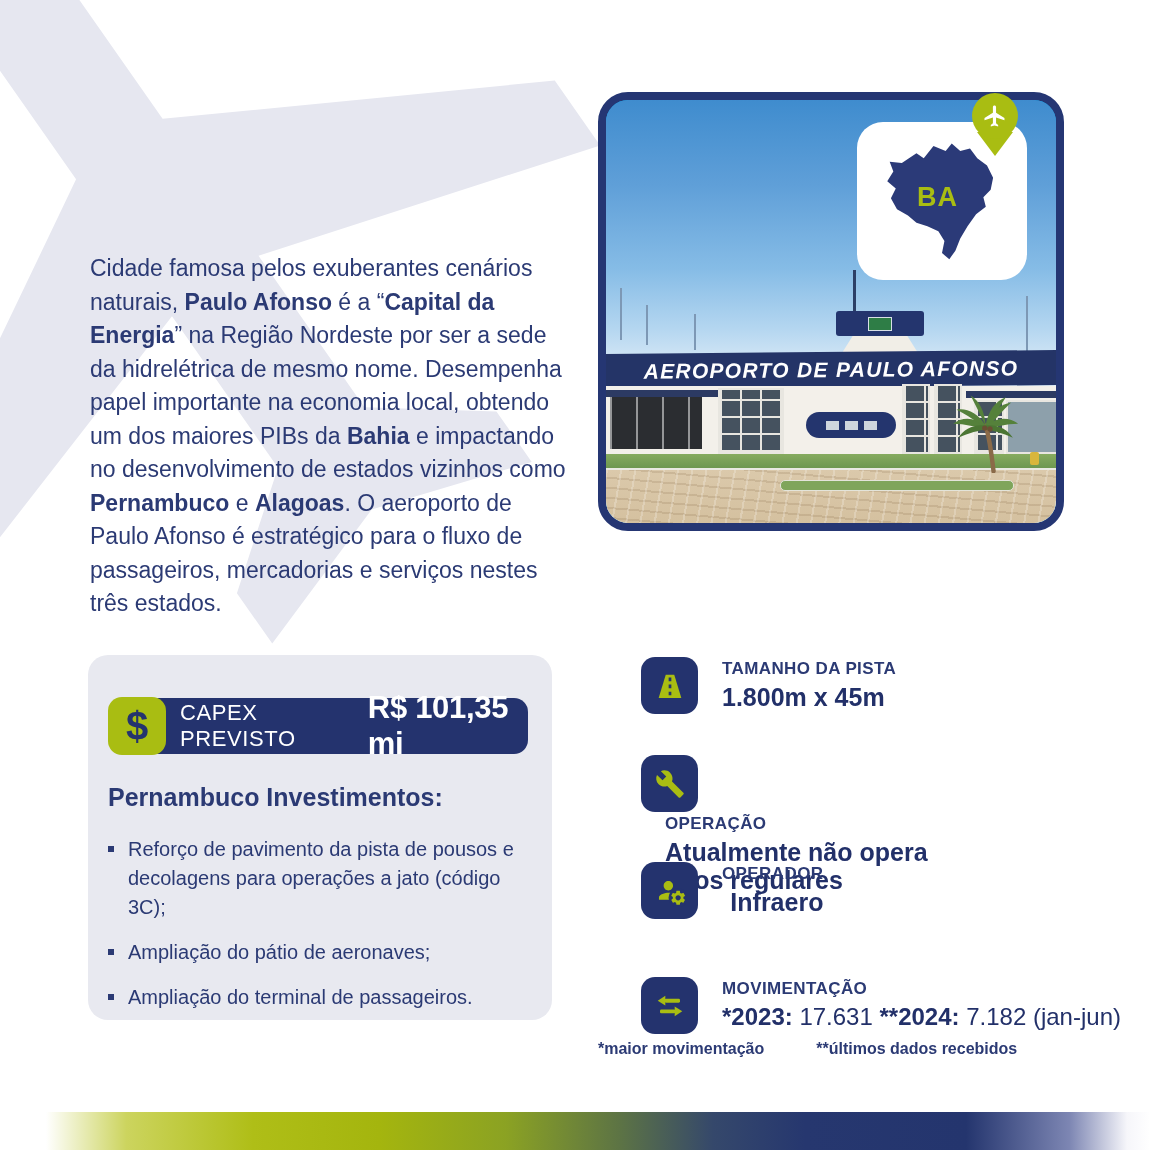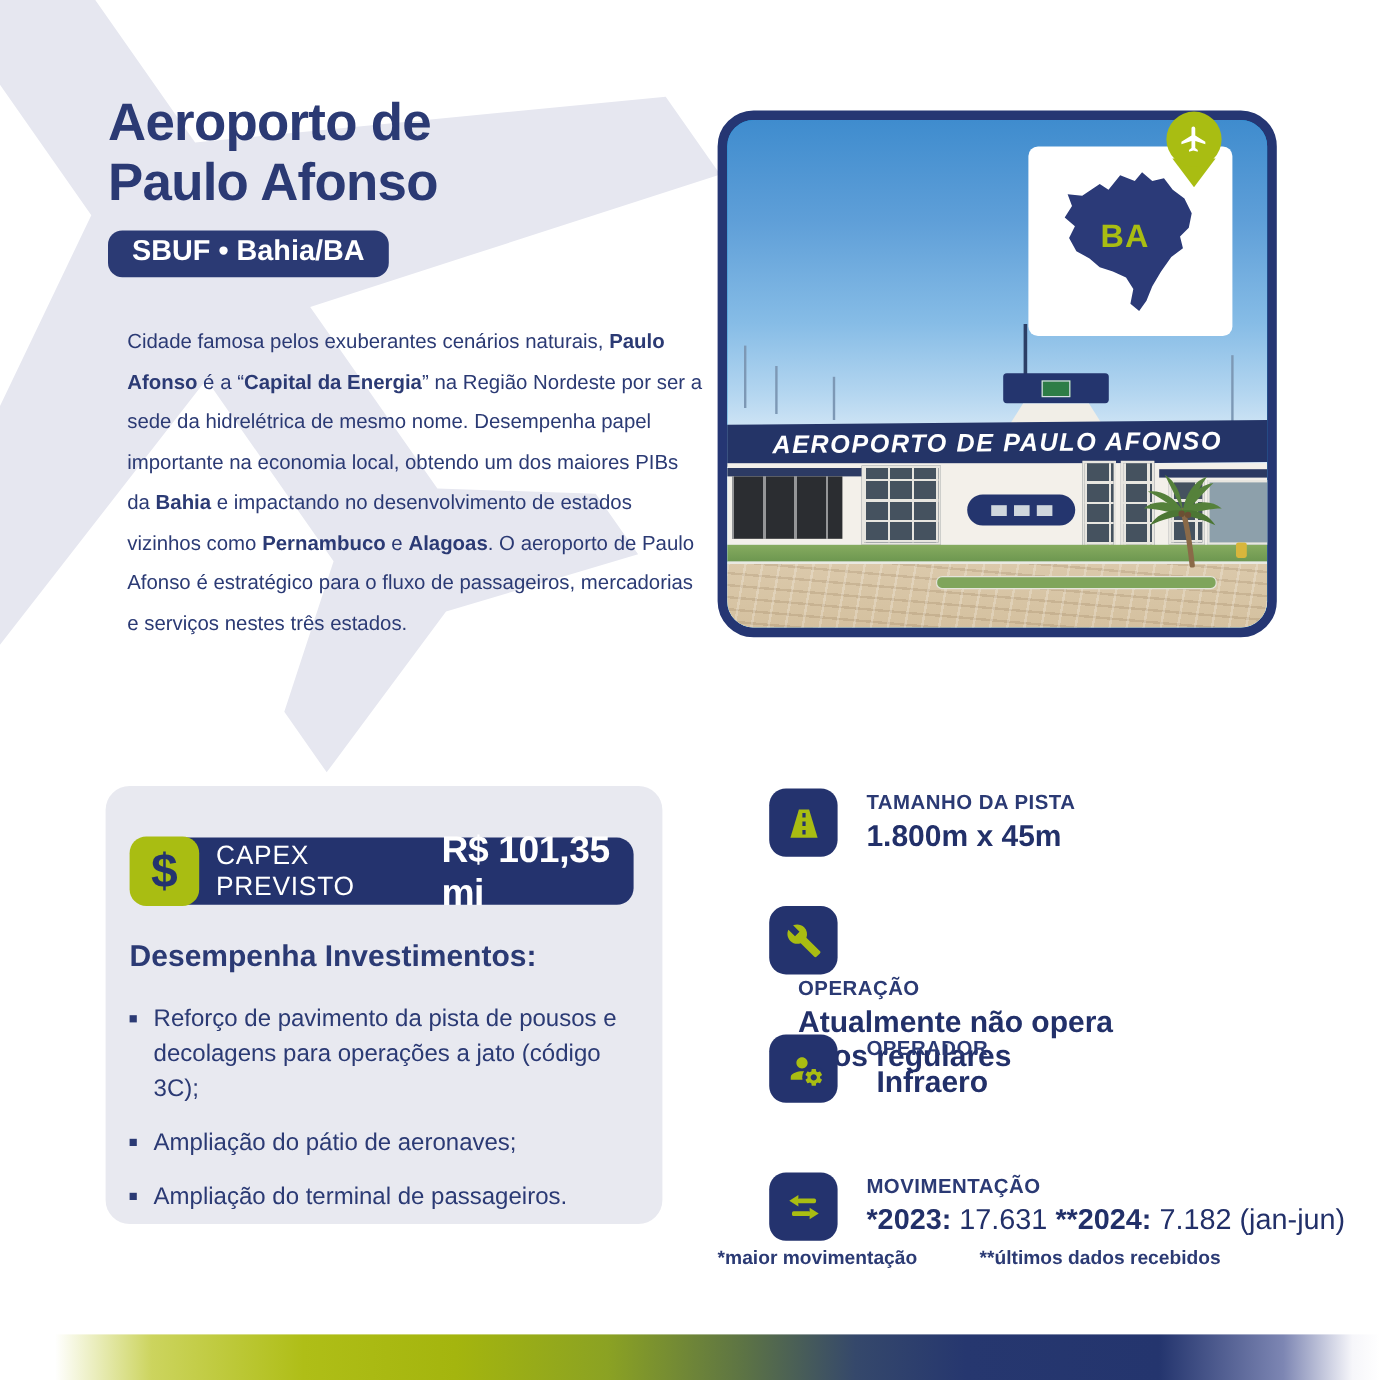--- a/index.html
+++ b/index.html
@@ -7,22 +7,22 @@
           font-family:"Liberation Sans",sans-serif;color:#2b3a74;}
   
   .watermark{position:absolute;left:-250px;top:-190px;width:880px;height:880px;
              transform:rotate(-35deg);z-index:0;}
   
   .hero{position:absolute;left:90px;top:78px;z-index:2;}
   .title{font-size:44px;line-height:50px;font-weight:bold;letter-spacing:-0.6px;color:#2b3a74;}
   .badge{display:inline-block;margin-top:14px;background:#2b3a74;color:#fff;
          font-size:24px;font-weight:bold;padding:4px 20px 7px 20px;border-radius:12px;}
   
-  .desc{position:absolute;left:90px;top:252px;width:480px;font-size:17px;line-height:33.5px;
-        color:#2b3a74;z-index:2;margin:16px;}
+  .desc{position:absolute;left:90px;top:252px;width:480px;font-size:23px;line-height:33.5px;
+        color:#2b3a74;z-index:2;margin:0;}
   .desc b{font-weight:bold;}
   
   .photo-card{position:absolute;left:598px;top:92px;width:466px;height:439px;z-index:3;
               border:8px solid #253673;border-radius:30px;overflow:hidden;box-sizing:border-box;
               background:#0ea5e9;}
   .scene{position:absolute;inset:0;}
   .scene .abs{position:absolute;}
   .sky{inset:0;background:linear-gradient(180deg,#3f8cce 0%,#5f9fd8 20%,#86bce6 40%,#b4d6f0 54%,#dcebf7 64%,#edf4fa 100%);}
   .pole{background:#7d98b5;width:2px;}
   .tower-mast{left:247px;top:170px;width:3px;height:45px;background:#2c3f66;}
@@ -48,21 +48,21 @@
   .pavement{left:0;top:370px;width:450px;height:139px;
       background-image:
         repeating-linear-gradient(100deg,rgba(255,255,255,.22) 0 2px,rgba(0,0,0,0) 2px 14px),
         repeating-linear-gradient(5deg,rgba(120,90,55,.16) 0 2px,rgba(0,0,0,0) 2px 10px),
         linear-gradient(180deg,#dbc9ab 0%,#d3bf9d 45%,#c7ad86 100%);}
   .median{left:174px;top:380px;width:232px;height:9px;background:#7fa55b;border:1px solid #e4e4da;border-radius:5px;}
   .bin{left:424px;top:352px;width:9px;height:13px;background:#d8b63c;border-radius:2px;}
   .palm{left:330px;top:285px;width:108px;height:88px;}
   
   .map-inset{position:absolute;left:857px;top:122px;width:170px;height:158px;background:#ffffff;
-             border-radius:8px;z-index:5;}
+             border-radius:26px;z-index:5;}
   .map-inset svg{position:absolute;left:14px;top:7px;}
   .ba-label{position:absolute;left:60px;top:60px;font-size:27px;font-weight:bold;color:#a9bd12;letter-spacing:1px;}
   .pin{position:absolute;left:969px;top:92px;z-index:6;}
   
   .capex-card{position:absolute;left:88px;top:655px;width:464px;height:365px;background:#e8e9f0;
               border-radius:20px;z-index:2;}
   .capex-pill{position:absolute;left:40px;top:43px;width:400px;height:56px;background:#24336e;
               border-radius:14px;display:flex;align-items:center;justify-content:center;
               gap:14px;padding-left:52px;box-sizing:border-box;}
   .capex-label{color:#fff;font-size:22px;letter-spacing:0.6px;}
@@ -94,27 +94,20 @@
 </style>
 </head>
 <body>
 
 <div id="canvas">
 
   <svg class="watermark" viewBox="0 0 100 100">
     <path fill="#e6e7f0" d="M50 4 C54 4 56 9 56 16 L56 36 L95 58 L95 67 L56 55 L56 76 L68 85 L68 92 L50 86 L32 92 L32 85 L44 76 L44 55 L5 67 L5 58 L44 36 L44 16 C44 9 46 4 50 4 Z"></path>
   </svg>
 
-  <header class="hero">
-    <div class="title">
-      <div>Aeroporto de</div>
-      <div>Paulo Afonso</div>
-    </div>
-    <div class="badge">SBUF • Bahia/BA</div>
-  </header>
 
   <p class="desc"><span>Cidade famosa pelos exuberantes cenários naturais, </span><b>Paulo Afonso</b><span> é a “</span><b>Capital da Energia</b><span>” na Região Nordeste por ser a sede da hidrelétrica de mesmo nome. Desempenha papel importante na economia local, obtendo um dos maiores PIBs da </span><b>Bahia</b><span> e impactando no desenvolvimento de estados vizinhos como </span><b>Pernambuco</b><span> e </span><b>Alagoas</b><span>. O aeroporto de Paulo Afonso é estratégico para o fluxo de passageiros, mercadorias e serviços nestes três estados.</span></p>
 
   <div class="photo-card">
     <div class="scene">
       <div class="abs sky"></div>
       <div class="abs pole" style="left:14px;top:188px;height:52px;"></div>
       <div class="abs pole" style="left:40px;top:205px;height:40px;"></div>
       <div class="abs pole" style="left:88px;top:214px;height:36px;"></div>
       <div class="abs pole" style="left:420px;top:196px;height:55px;"></div>
@@ -176,21 +169,21 @@
   </svg>
 
   <section class="capex-card">
     <div class="capex-pill">
       <span class="capex-label">CAPEX PREVISTO</span>
       <span class="capex-value">R$ 101,35 mi</span>
     </div>
     <div class="capex-chip">
       <span>$</span>
     </div>
-    <h2 class="inv-heading">Desempenha Investimentos:</h2>
+    <h2 class="inv-heading">Pernambuco Investimentos:</h2>
     <ul class="inv-list">
       <li>Reforço de pavimento da pista de pousos e decolagens para operações a jato (código 3C);</li>
       <li>Ampliação do pátio de aeronaves;</li>
       <li>Ampliação do terminal de passageiros.</li>
     </ul>
   </section>
 
   <section class="stats">
 
     <div class="stat" style="top:0;">

